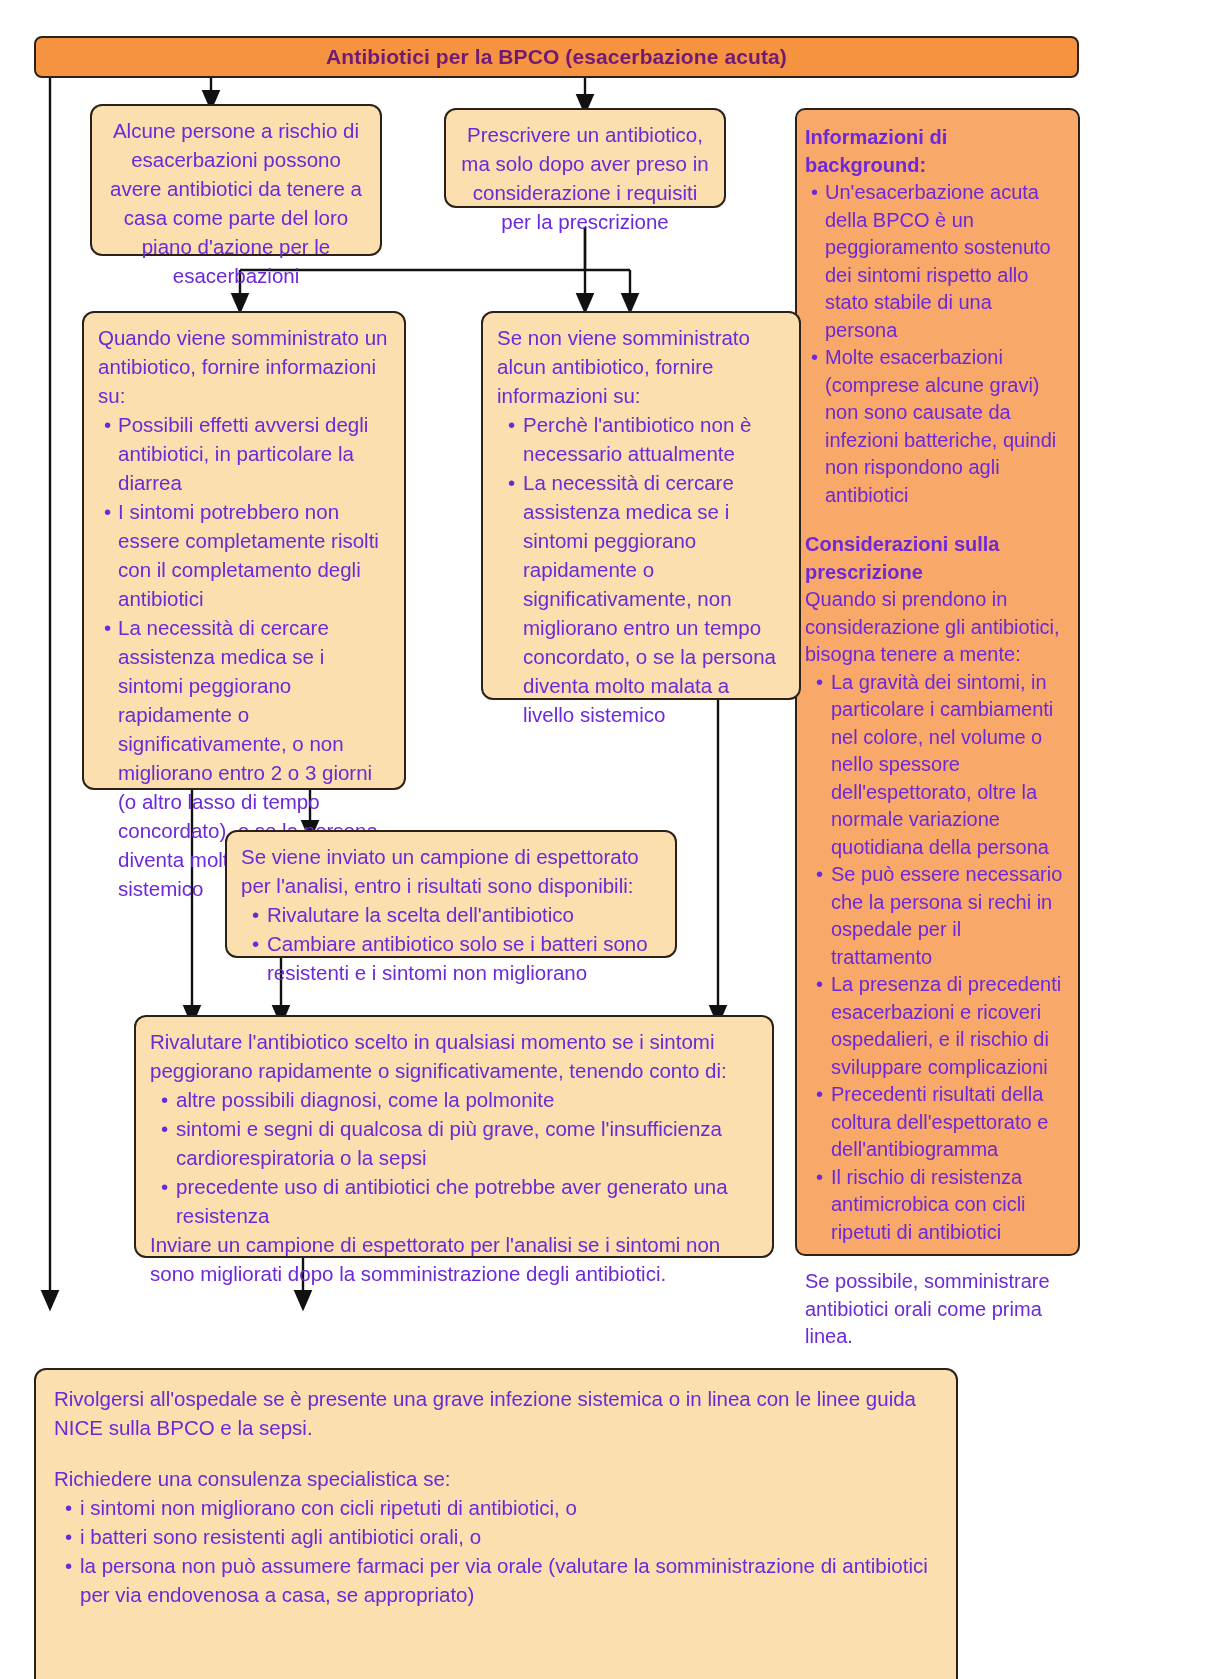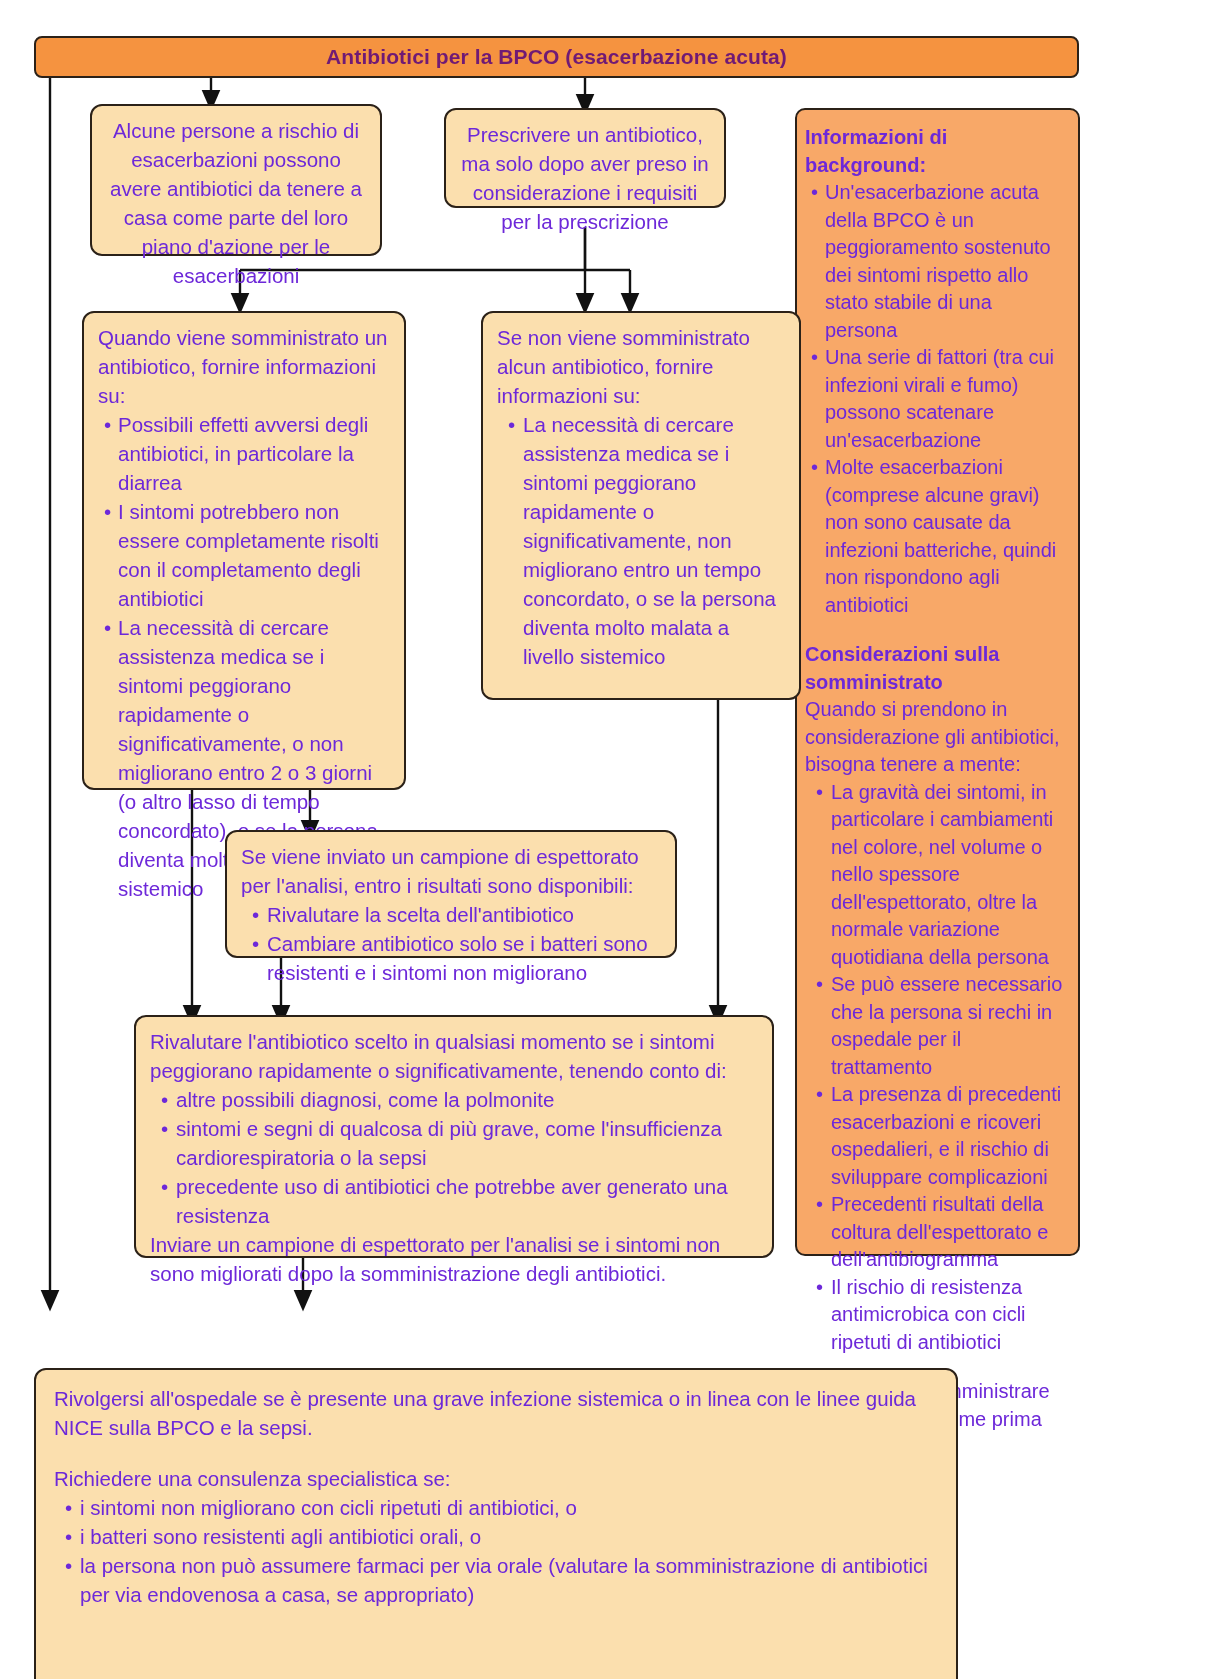--- a/index.html
+++ b/index.html
@@ -154,25 +154,24 @@
     <div class="pad ctext">
       <p class="lead">Prescrivere un antibiotico, ma solo dopo aver preso in considerazione i requisiti per la prescrizione</p>
     </div>
   </div>
 
   <div class="node side-node" style="left:795px; top:108px; width:285px; height:1148px;">
     <div class="pad ltext small" style="padding:14px 14px 12px 8px;">
       <p class="sec-head">Informazioni di background:</p>
       <ul class="bul">
         <li><span>Un'esacerbazione acuta della BPCO è un peggioramento sostenuto dei sintomi rispetto allo stato stabile di una persona</span></li>
-        <li><span>Una serie di fattori (tra cui infezioni virali e fumo) possono scatenare un'esacerbazione</span></li>
         <li><span>Molte esacerbazioni (comprese alcune gravi) non sono causate da infezioni batteriche, quindi non rispondono agli antibiotici</span></li>
       </ul>
       <div class="gap"></div>
-      <p class="sec-head">Considerazioni sulla somministrato</p>
+      <p class="sec-head">Considerazioni sulla prescrizione</p>
       <p class="lead">Quando si prendono in considerazione gli antibiotici, bisogna tenere a mente:</p>
       <ul class="bul indent">
         <li><span>La gravità dei sintomi, in particolare i cambiamenti nel colore, nel volume o nello spessore dell'espettorato, oltre la normale variazione quotidiana della persona</span></li>
         <li><span>Se può essere necessario che la persona si rechi in ospedale per il trattamento</span></li>
         <li><span>La presenza di precedenti esacerbazioni e ricoveri ospedalieri, e il rischio di sviluppare complicazioni</span></li>
         <li><span>Precedenti risultati della coltura dell'espettorato e dell'antibiogramma</span></li>
         <li><span>Il rischio di resistenza antimicrobica con cicli ripetuti di antibiotici</span></li>
       </ul>
       <div class="gap"></div>
       <p class="lead">Se possibile, somministrare antibiotici orali come prima linea.</p>
@@ -187,20 +186,21 @@
         <li><span>I sintomi potrebbero non essere completamente risolti con il completamento degli antibiotici</span></li>
         <li><span>La necessità di cercare assistenza medica se i sintomi peggiorano rapidamente o significativamente, o non migliorano entro 2 o 3 giorni (o altro lasso di tempo concordato), o se la persona diventa molto malata a livello sistemico</span></li>
       </ul>
     </div>
   </div>
 
   <div class="node" style="left:481px; top:311px; width:320px; height:389px;">
     <div class="pad ltext">
       <p class="lead">Se non viene somministrato alcun antibiotico, fornire informazioni su:</p>
       <ul class="bul indent">
+        <li><span>Perchè l'antibiotico non è necessario attualmente</span></li>
         <li><span>La necessità di cercare assistenza medica se i sintomi peggiorano rapidamente o significativamente, non migliorano entro un tempo concordato, o se la persona diventa molto malata a livello sistemico</span></li>
       </ul>
     </div>
   </div>
 
   <div class="node" style="left:225px; top:830px; width:452px; height:128px;">
     <div class="pad ltext">
       <p class="lead">Se viene inviato un campione di espettorato per l'analisi, entro i risultati sono disponibili:</p>
       <ul class="bul indent">
         <li><span>Rivalutare la scelta dell'antibiotico</span></li>

